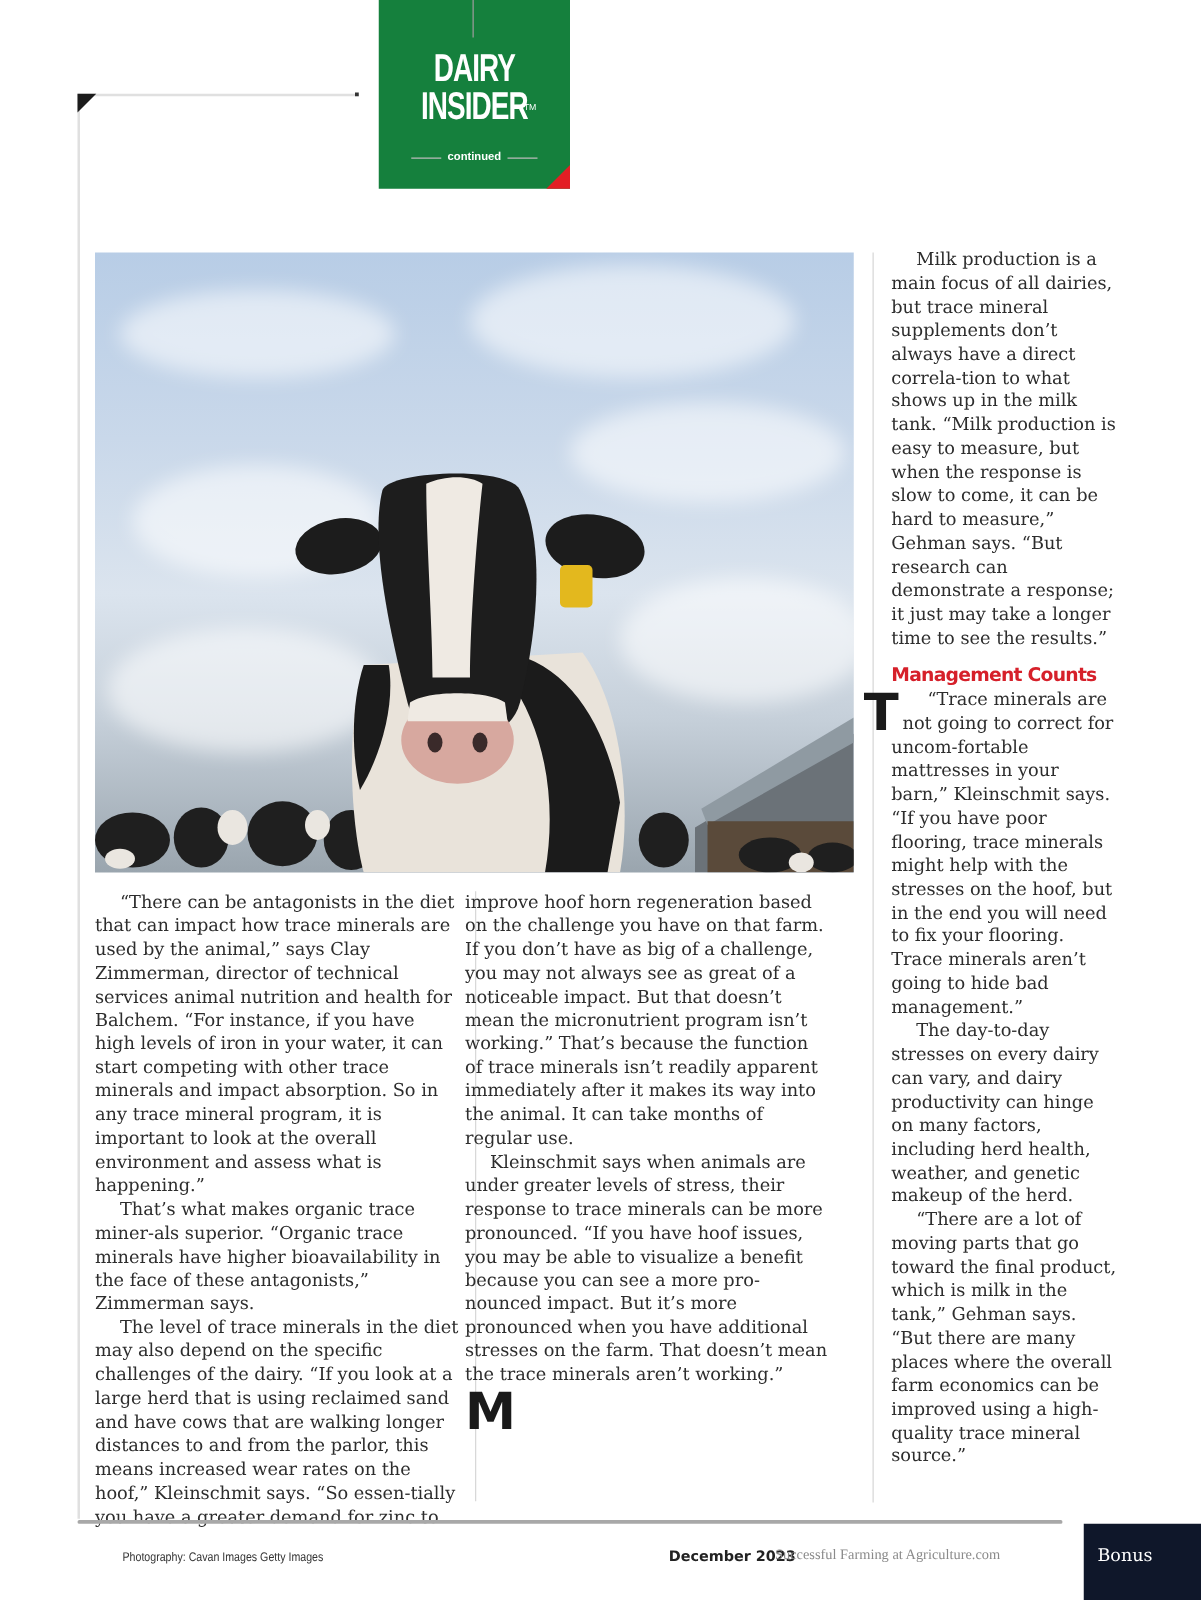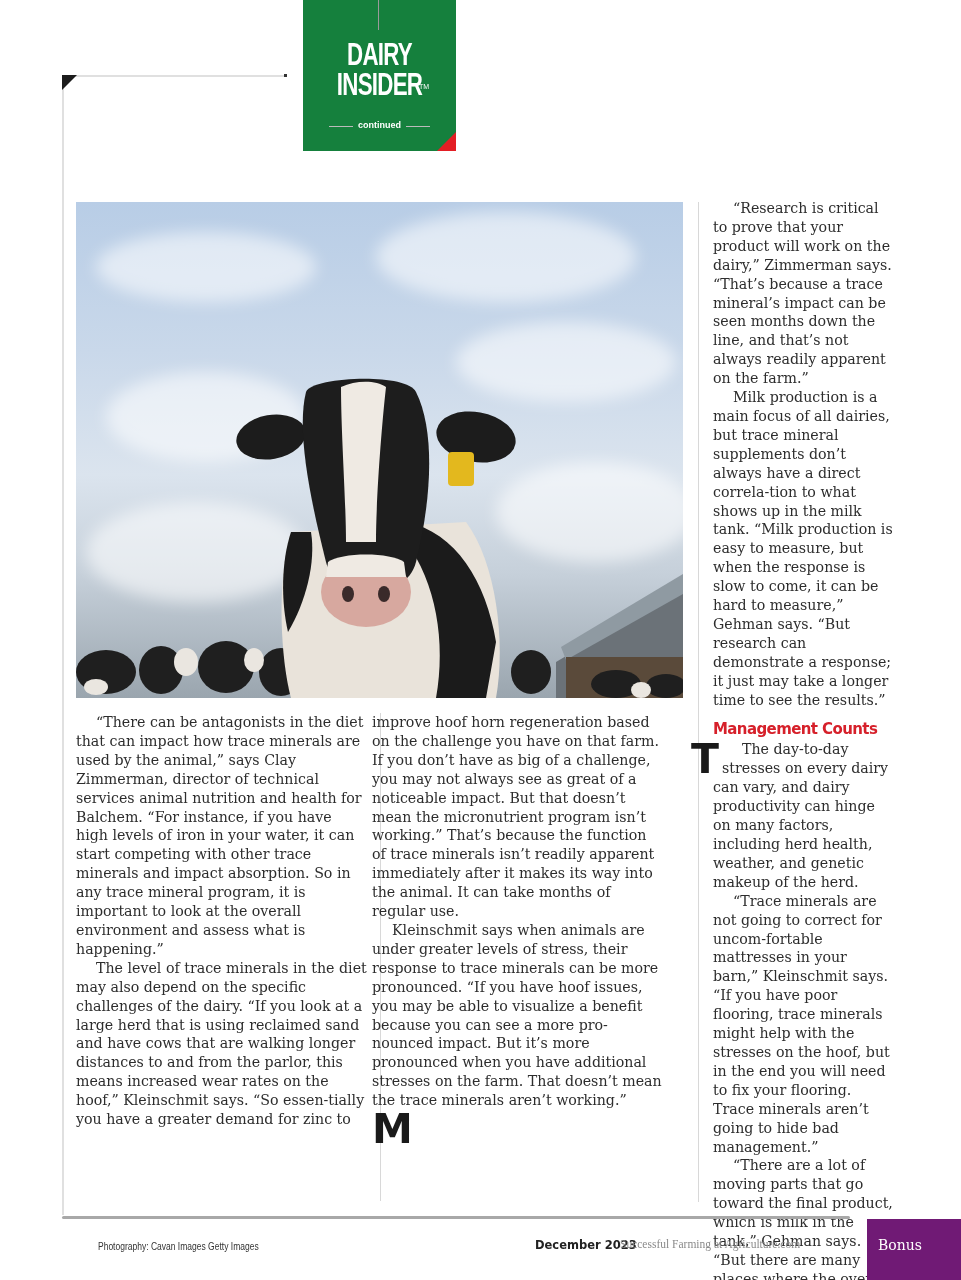--- a/index.html
+++ b/index.html
@@ -35,21 +35,21 @@
   .col2 { left:372px; top:713px; width:292px; }
   .col3 { left:713px; top:199px; width:180px; }
   .vrule { width:1px; background:#d8d8d8; }
   .head { font-family:"DejaVu Sans", sans-serif; font-weight:bold; color:#d6202a; font-size:15px; letter-spacing:-0.6px; line-height:20px; margin:6px 0 1px 0; }
   .dropcap { float:left; font-family:"DejaVu Sans", sans-serif; font-weight:bold; font-size:41px; line-height:34px; color:#1a1a1a; margin:2px 3px 0 -22px; }
   
   .footrule { left:62px; top:1216px; width:788px; height:3px; background:#a8a8a8; border-radius:2px; }
   .credit { left:98px; top:1241px; font-family:"Liberation Sans", sans-serif; font-size:10px; color:#333; transform:scaleX(0.85); transform-origin:left; }
   .footdate { left:535px; top:1238px; font-family:"DejaVu Sans", sans-serif; font-size:11.5px; font-weight:bold; color:#222; }
   .footpub { left:620px; top:1238px; font-family:Liberation Serif, serif; font-size:11.5px; color:#8a8a8a; }
-  .bonus { left:867px; top:1219px; width:94px; height:61px; background:#701a75; }
+  .bonus { left:867px; top:1219px; width:94px; height:61px; background:#0f172a; }
   .bonus span { position:absolute; left:11px; top:18px; color:#fff; font-family:"DejaVu Serif", serif; font-size:14px; }
 </style>
 </head>
 <body>
 
 <div class="abs frame-top"></div>
 <div class="abs frame-left"></div>
 <div class="abs corner"></div>
 <div class="abs dot-tr"></div>
 
@@ -110,36 +110,36 @@
     <ellipse cx="308" cy="392" rx="6" ry="8" fill="#3a2a2a"></ellipse>
     <path d="M252,360 C265,350 315,350 328,360 L330,375 L250,375 Z" fill="#efeae3"></path>
   </svg>
 </div>
 
 <div class="abs vrule" style="left:380px;top:713px;height:488px;"></div>
 <div class="abs vrule" style="left:698px;top:202px;height:1000px;"></div>
 
 <div class="abs col col1">
   <p>“There can be antagonists in the diet that can impact how trace minerals are used by the animal,” says Clay Zimmerman, director of technical services animal nutrition and health for Balchem. “For instance, if you have high levels of iron in your water, it can start competing with other trace minerals and impact absorption. So in any trace mineral program, it is important to look at the overall environment and assess what is happening.”</p>
+  <p>That’s what makes organic trace miner-als superior. “Organic trace minerals have higher bioavailability in the face of these antagonists,” Zimmerman says.</p>
   <p>The level of trace minerals in the diet may also depend on the specific challenges of the dairy. “If you look at a large herd that is using reclaimed sand and have cows that are walking longer distances to and from the parlor, this means increased wear rates on the hoof,” Kleinschmit says. “So essen-tially you have a greater demand for zinc to</p>
 </div>
 
 <div class="abs col col2">
   <p class="noind">improve hoof horn regeneration based on the challenge you have on that farm. If you don’t have as big of a challenge, you may not always see as great of a noticeable impact. But that doesn’t mean the micronutrient program isn’t working.” That’s because the function of trace minerals isn’t readily apparent immediately after it makes its way into the animal. It can take months of regular use.</p>
   <p>Kleinschmit says when animals are under greater levels of stress, their response to trace minerals can be more pronounced. “If you have hoof issues, you may be able to visualize a benefit because you can see a more pro-nounced impact. But it’s more pronounced when you have additional stresses on the farm. That doesn’t mean the trace minerals aren’t working.”</p>
   <p class="noind" style="padding-left:22px;"><span class="dropcap">M</span></p>
 </div>
 
 <div class="abs col col3">
-  <p>“Research is critical to prove that your product will work on the dairy,” Zimmerman says. “That’s because a trace mineral’s impact can be seen months down the line, and that’s not always readily apparent on the farm.”</p>
   <p>Milk production is a main focus of all dairies, but trace mineral supplements don’t always have a direct correla-tion to what shows up in the milk tank. “Milk production is easy to measure, but when the response is slow to come, it can be hard to measure,” Gehman says. “But research can demonstrate a response; it just may take a longer time to see the results.”</p>
   <div class="head" style="margin-top:10px;">Management Counts</div>
   <p class="noind" style="padding-left:0;"><span class="dropcap">T</span></p>
+  <p>“Trace minerals are not going to correct for uncom-fortable mattresses in your barn,” Kleinschmit says. “If you have poor flooring, trace minerals might help with the stresses on the hoof, but in the end you will need to fix your flooring. Trace minerals aren’t going to hide bad management.”</p>
   <p>The day-to-day stresses on every dairy can vary, and dairy productivity can hinge on many factors, including herd health, weather, and genetic makeup of the herd.</p>
-  <p>“Trace minerals are not going to correct for uncom-fortable mattresses in your barn,” Kleinschmit says. “If you have poor flooring, trace minerals might help with the stresses on the hoof, but in the end you will need to fix your flooring. Trace minerals aren’t going to hide bad management.”</p>
   <p><span>“There are a lot of moving parts that go toward the final product, which is milk in the tank,” Gehman says. “But there are many places where the overall farm economics can be improved using a high-quality trace mineral source.”</span> </p>
 </div>
 
 <div class="abs footrule"></div>
 <div class="abs credit">Photography: Cavan Images Getty Images</div>
 <div class="abs footdate">December 2023</div>
 <div class="abs footpub">Successful Farming at Agriculture.com</div>
 <div class="abs bonus">
     <span>Bonus</span>
   </div>

